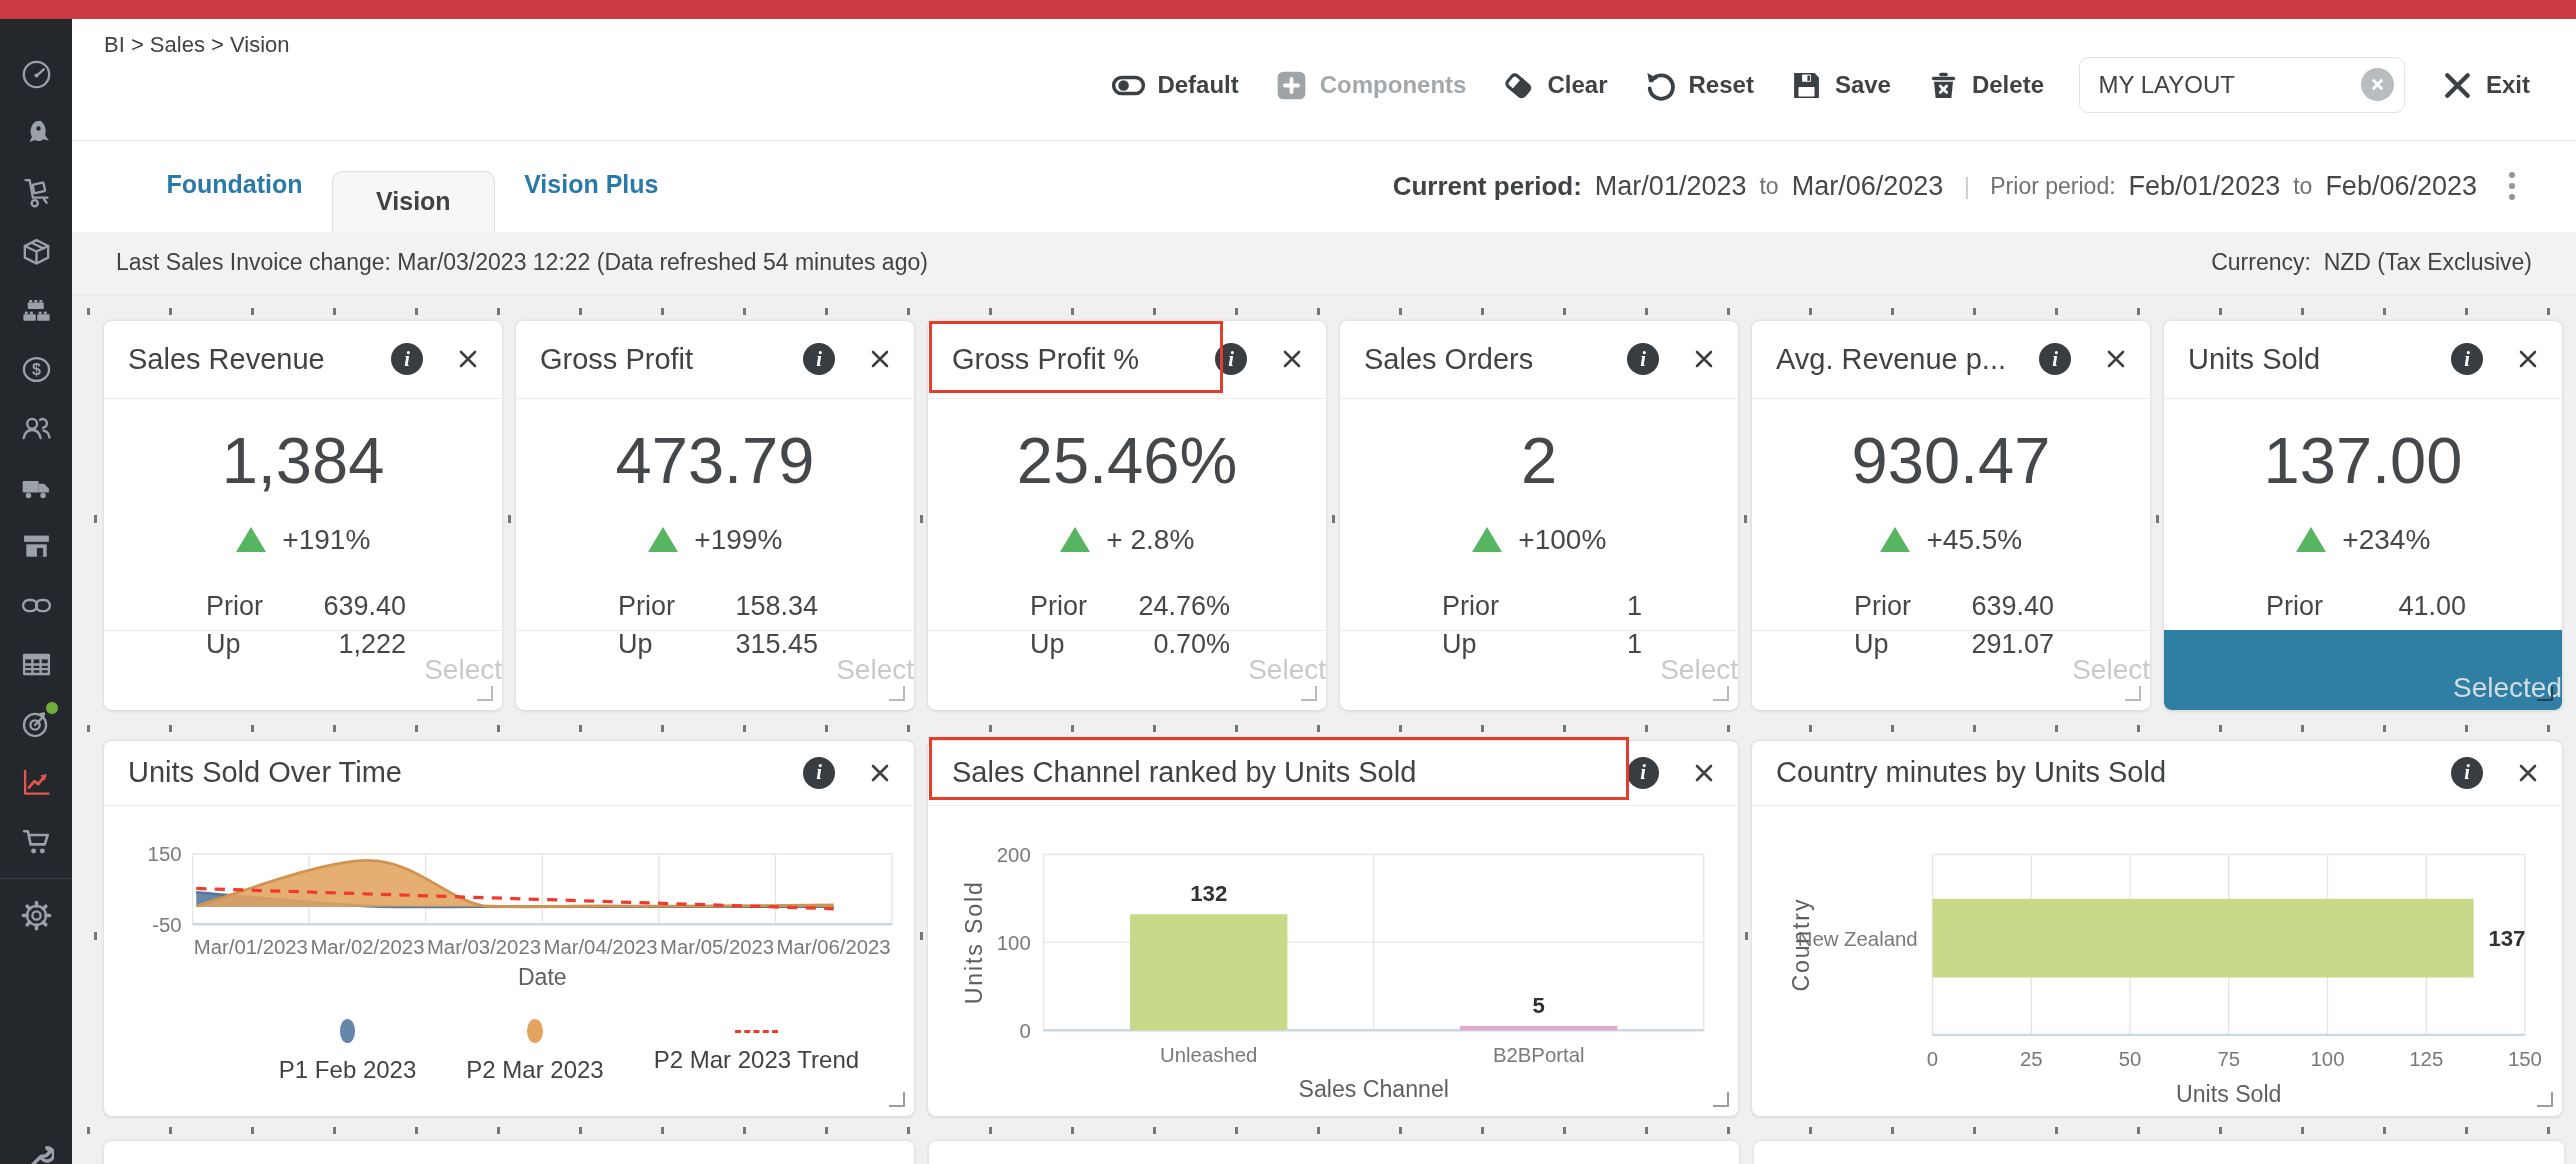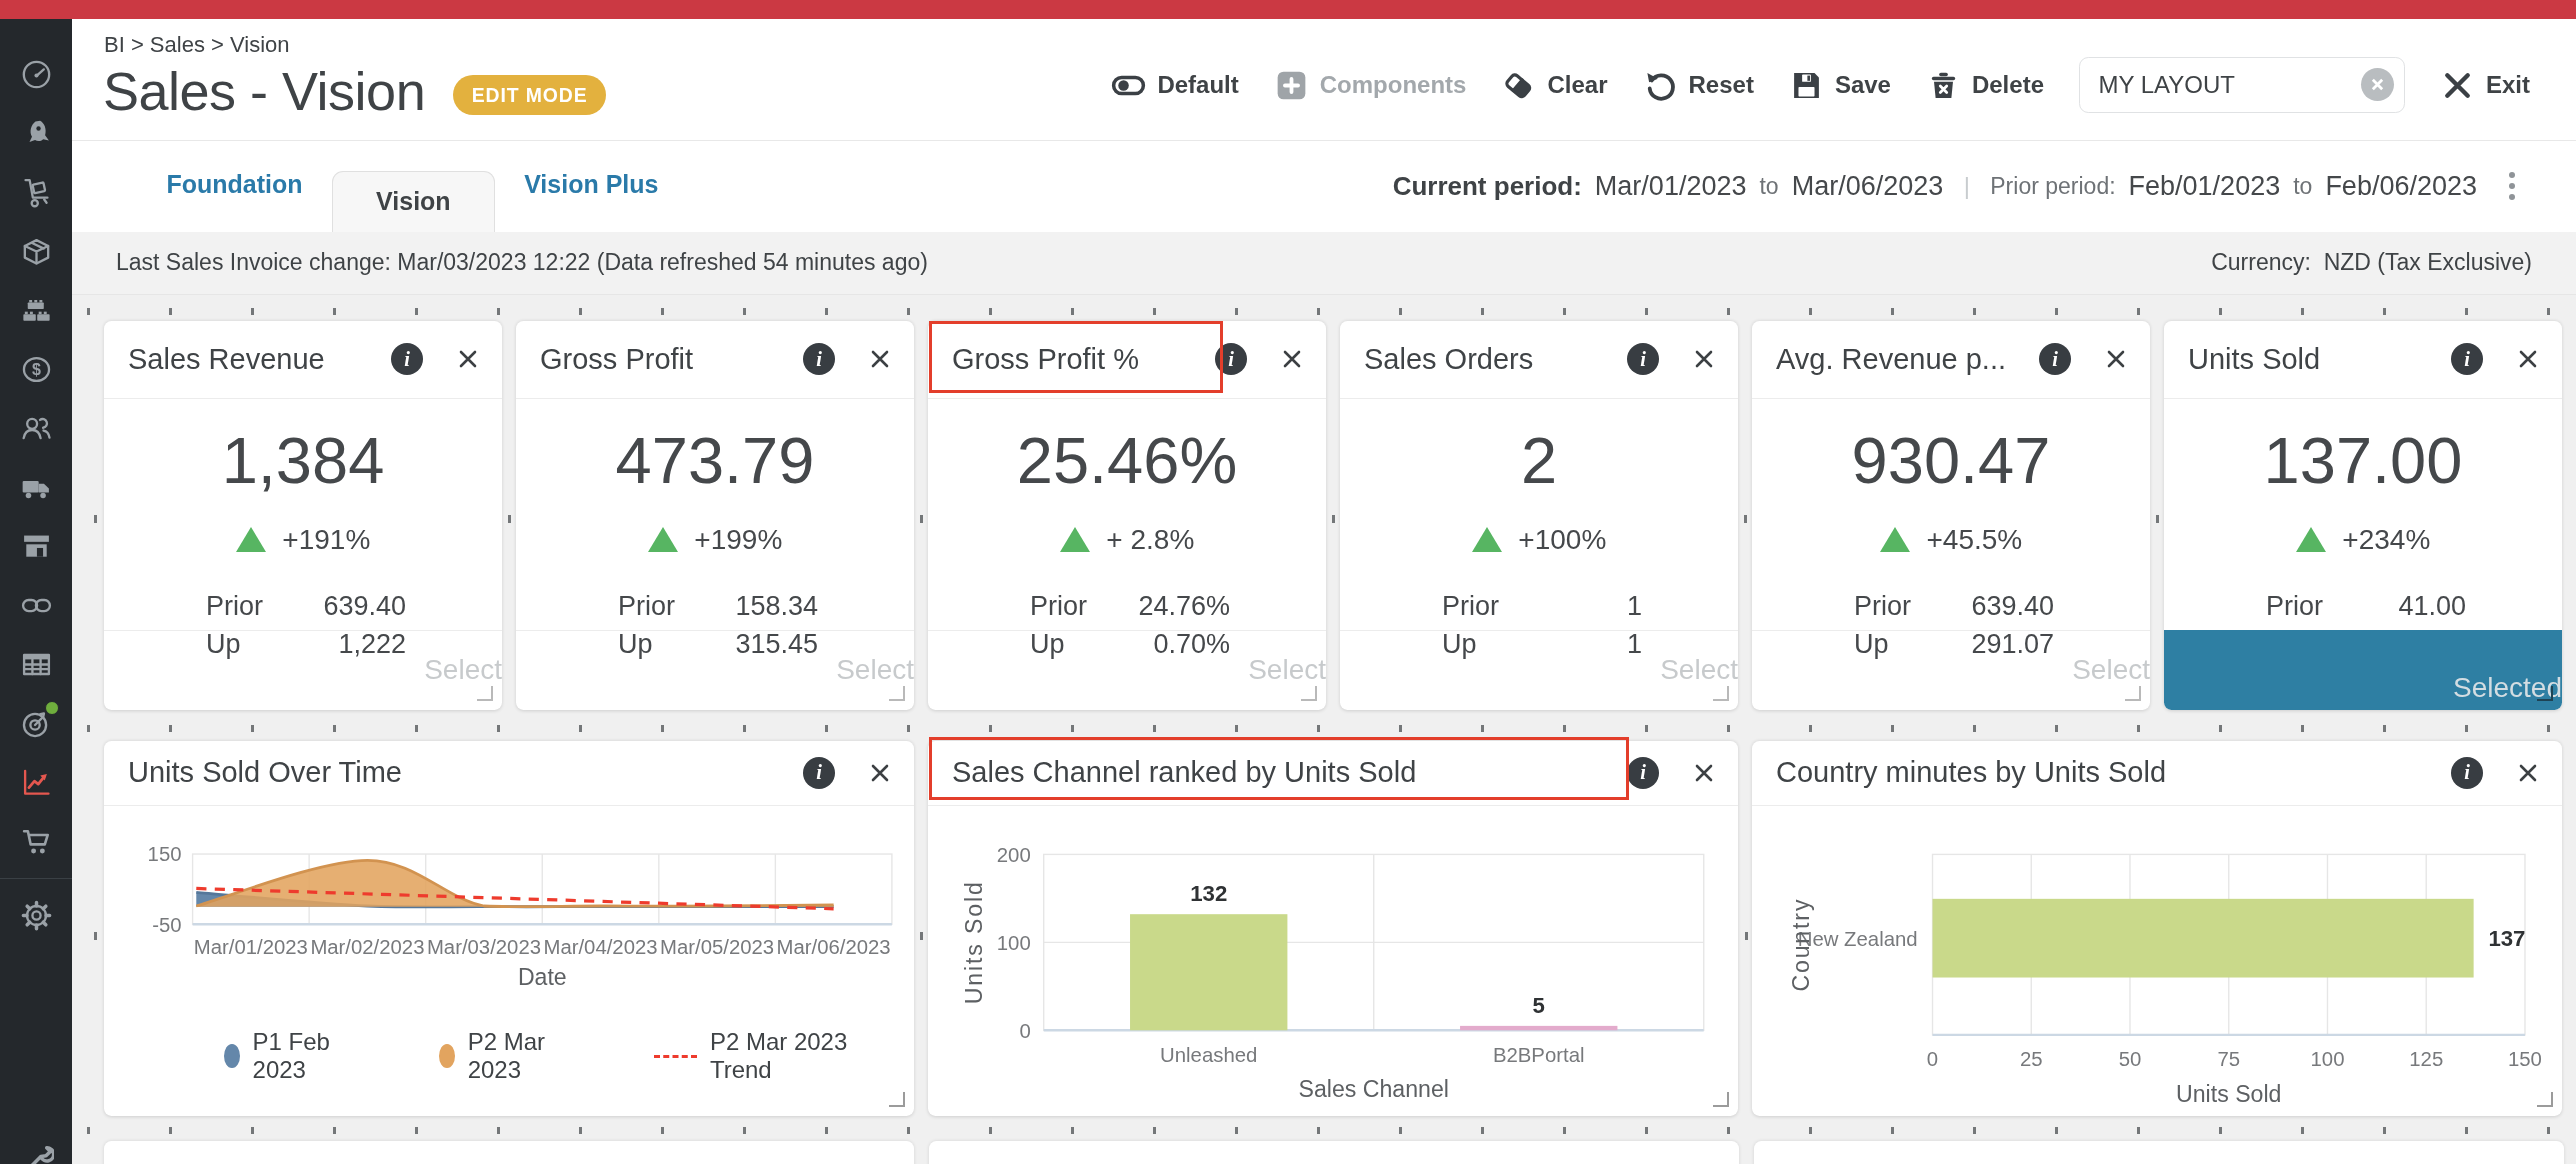--- a/index.html
+++ b/index.html
@@ -95,21 +95,21 @@
   .chart-card{width:810px;height:375px;background:#fff;border-radius:7.4px;position:relative;
     box-shadow:0 0.9px 3.7px rgba(0,0,0,.14);}
   .chart-head{height:65px;display:flex;align-items:center;padding:0 22px 0 24px;border-bottom:0.9px solid #ececec;}
   .chart-card svg.plot{position:absolute;left:0;top:65px;}
   .tick{fill:#77797c;font-size:22px;font-family:"Liberation Sans",sans-serif;}
   .axis-title{fill:#5d6063;font-size:25px;font-family:"Liberation Sans",sans-serif;}
   .yt{letter-spacing:2px;}
   .dlabel{fill:#2f3234;font-size:24px;font-weight:bold;font-family:"Liberation Sans",sans-serif;}
   .legend{position:absolute;bottom:31.5px;left:0;right:0;display:flex;justify-content:center;
     gap:50px;padding-left:120px;align-items:center;}
-  .lg-item{display:flex;align-items:center;gap:13px;}
+  .lg-item{display:flex;align-items:center;gap:13px;flex-direction:column;}
   .lg-dot{width:15.7px;height:24px;border-radius:50%;}
   .lg-dash{width:43px;height:0;border-top:3.7px dashed #ee3b2d;}
   .lg-label{font-size:24px;color:#3f4346;}
   .chart-rhandle{position:absolute;right:9.3px;bottom:8.3px;width:15.7px;height:15.7px;
     border-right:2.8px solid #9b9b9b;border-bottom:2.8px solid #9b9b9b;}
   
   .annotation{position:absolute;border:3.7px solid #e33e2b;z-index:40;pointer-events:none;}
   .partial-card{position:absolute;top:846px;width:810px;height:74px;background:#fff;border-radius:7.4px;
     box-shadow:0 0.9px 3.7px rgba(0,0,0,.12);}
 </style>
@@ -245,24 +245,20 @@
       <svg viewBox="0 0 24 24" fill="none">
         <path fill="none" stroke-width="2.4" d="M5 20L15 10M15 10a4.5 4.5 0 1 0 4-6l2.5 2.5-3 3z"></path>
       </svg>
     </div>
   </div>
 
 <div class="main">
 
   <div class="header">
     <div class="breadcrumb">BI &gt; Sales &gt; Vision</div>
-    <div class="title-row">
-      <span class="page-title">Sales - Vision</span>
-      <span class="mode-badge">EDIT MODE</span>
-    </div>
     <div class="toolbar">
       <div class="tb-btn">
         <svg viewBox="0 0 24 24" fill="none">
             <rect x="1.8" y="6.5" width="20.4" height="11" rx="5.5" stroke-width="2.4"></rect>
             <circle cx="8.6" cy="12" r="3.6" fill="#3b4045" stroke="none"></circle>
           </svg>
         <span>Default</span>
       </div>
       <div class="tb-btn disabled">
         <svg viewBox="0 0 24 24" fill="none">

